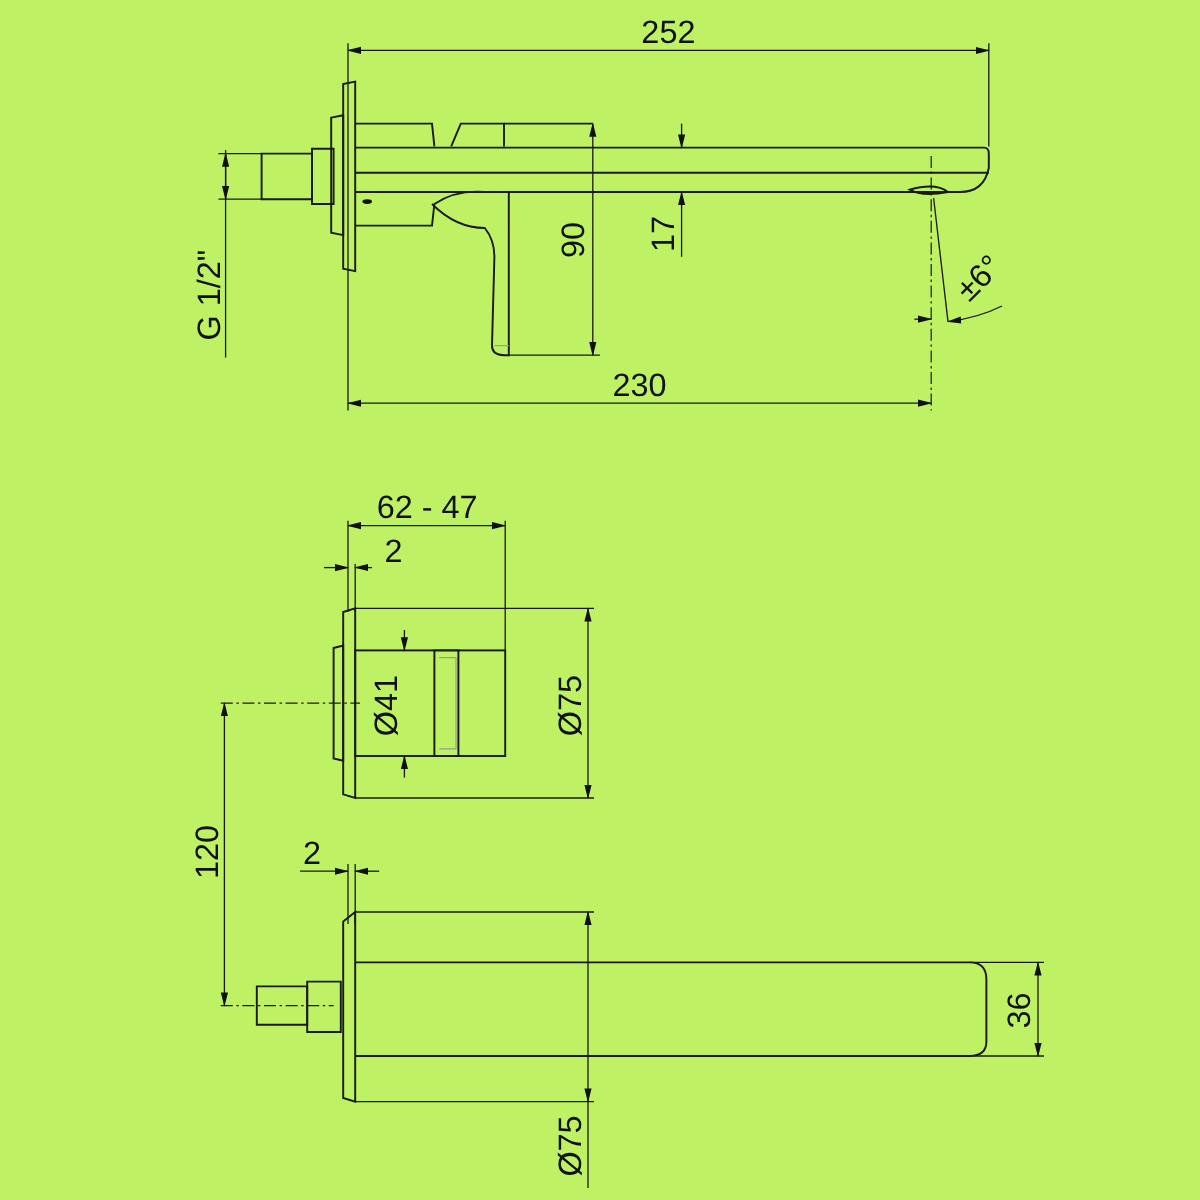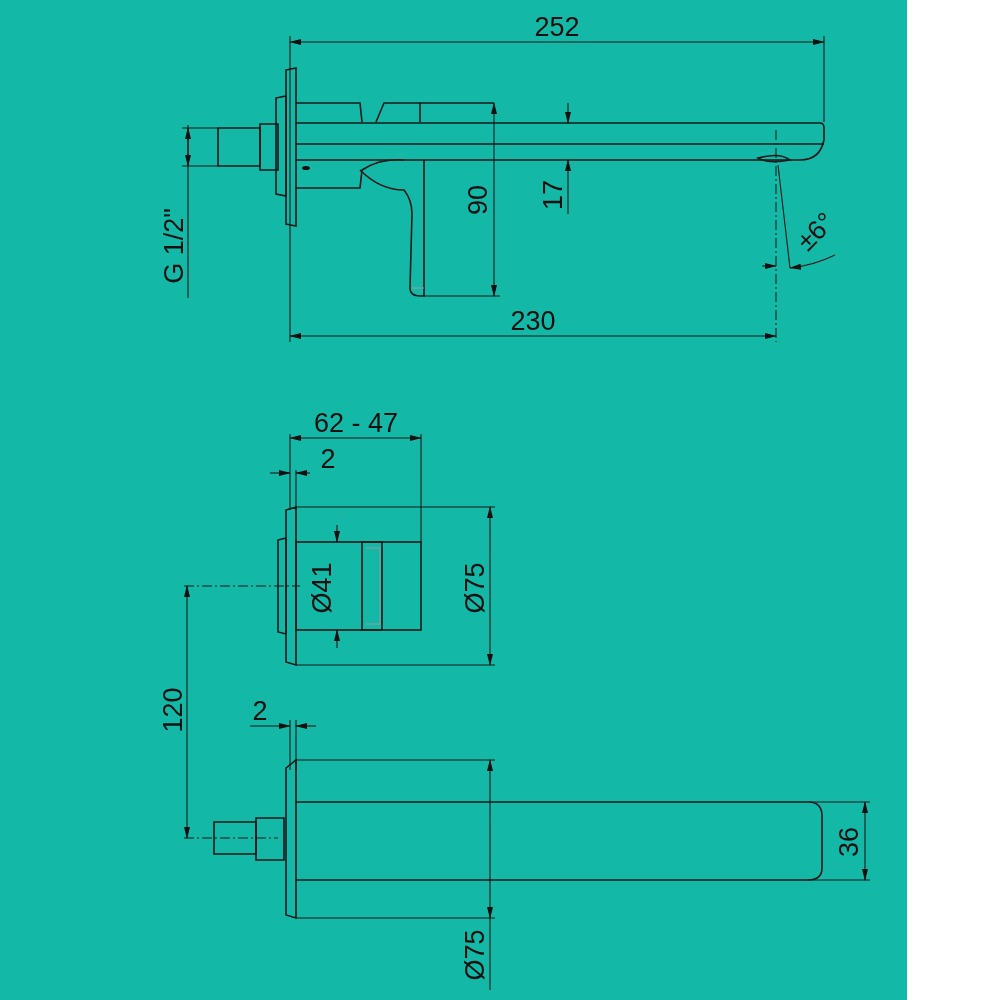--- a/index.html
+++ b/index.html
@@ -1,16 +1,16 @@
 <!DOCTYPE html>
 <html><head>
 <meta charset="utf-8">
 <style>
   html,body{margin:0;padding:0;background:#fff;}
-  #stage{position:relative;width:907px;height:1000px;background:#14b8a6;overflow:hidden;}
+  #stage{position:relative;width:1000px;height:1000px;background:#bef264;overflow:hidden;}
   svg{position:absolute;left:0;top:0;}
   .ln{stroke:#1a1a1a;stroke-width:1.6;fill:none;}
   .thin{stroke:#1a1a1a;stroke-width:1.1;fill:none;}
   .gray{stroke:#9a9a9a;stroke-width:1;fill:none;}
   .cl{stroke:#1a1a1a;stroke-width:1;stroke-dasharray:10 3 2 3;fill:none;}
   .dim{font-family:"Liberation Sans",sans-serif;font-size:27px;fill:#111;}
   .arrow{fill:#111;}
 </style>
 </head>
 <body>

